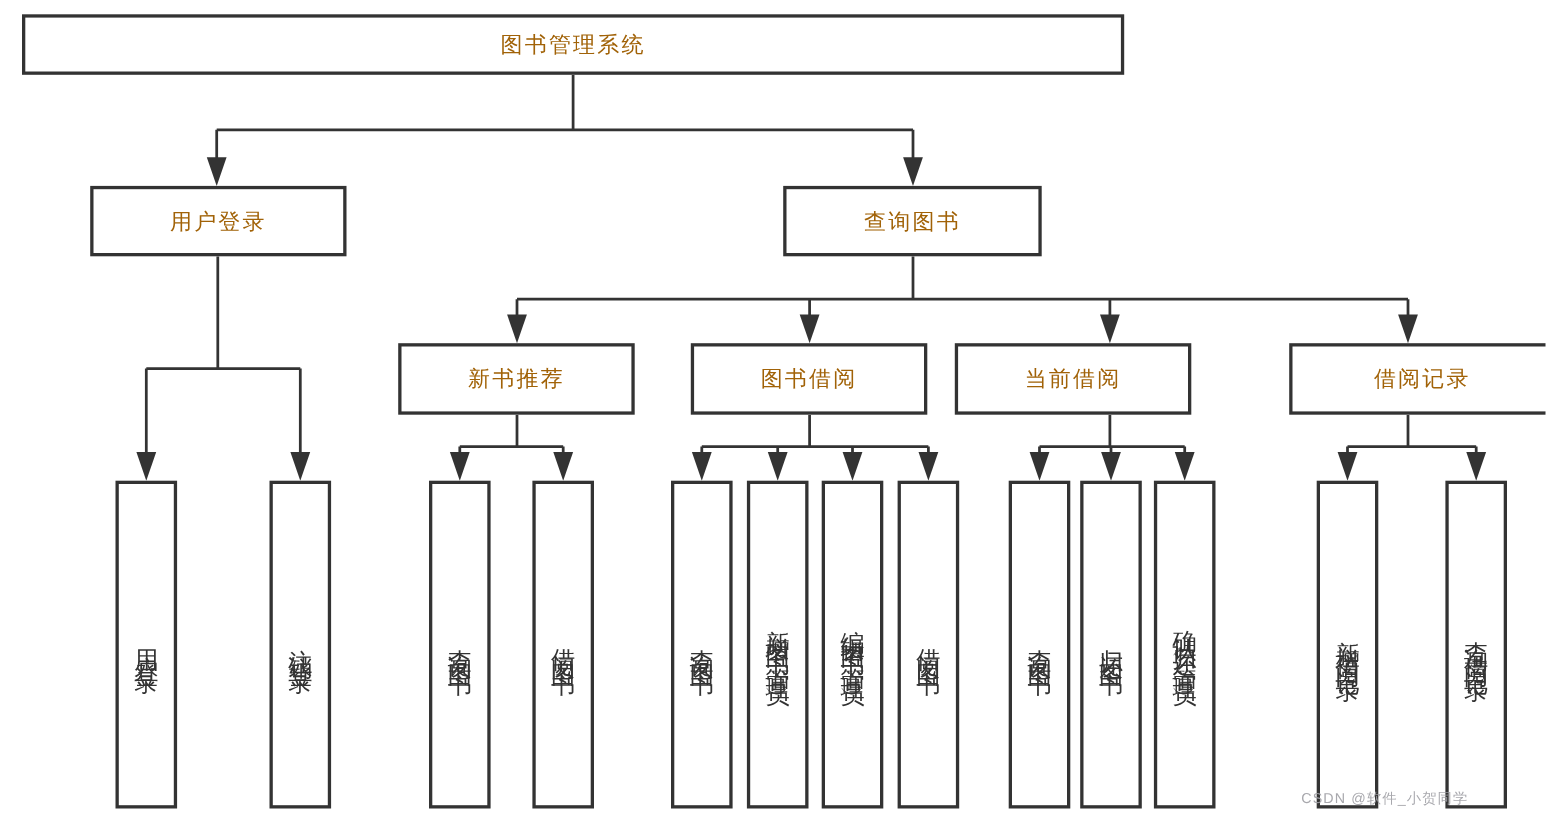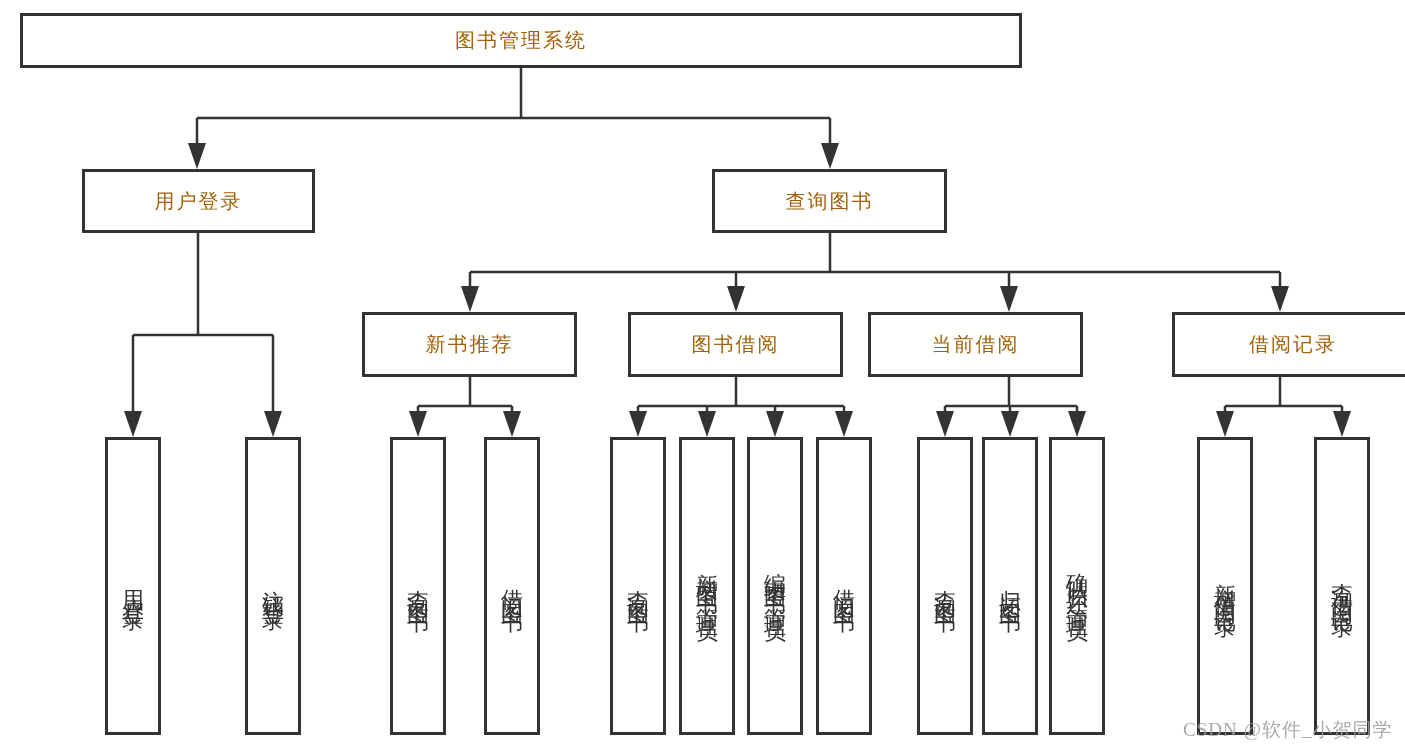--- a/index.html
+++ b/index.html
@@ -31,24 +31,23 @@
     text-orientation:mixed;
     font-size:22px;
     letter-spacing:7px;
     line-height:1;
     color:#333333;
     white-space:nowrap;
   }
   .watermark{
     position:absolute;z-index:3;
     left:1183px;top:717px;
-    font-size:19px;letter-spacing:1px;
+    font-size:13px;letter-spacing:1px;
     color:rgba(158,158,164,0.9);
     white-space:nowrap;
-    font-family:Liberation Serif, serif;
   }
 </style>
 </head>
 <body>
 
 <div class="stage">
 
   <svg class="wires" width="1405" height="747" viewBox="0 0 1405 747">
     <g stroke="#333333" stroke-width="2.5" fill="none">
 

